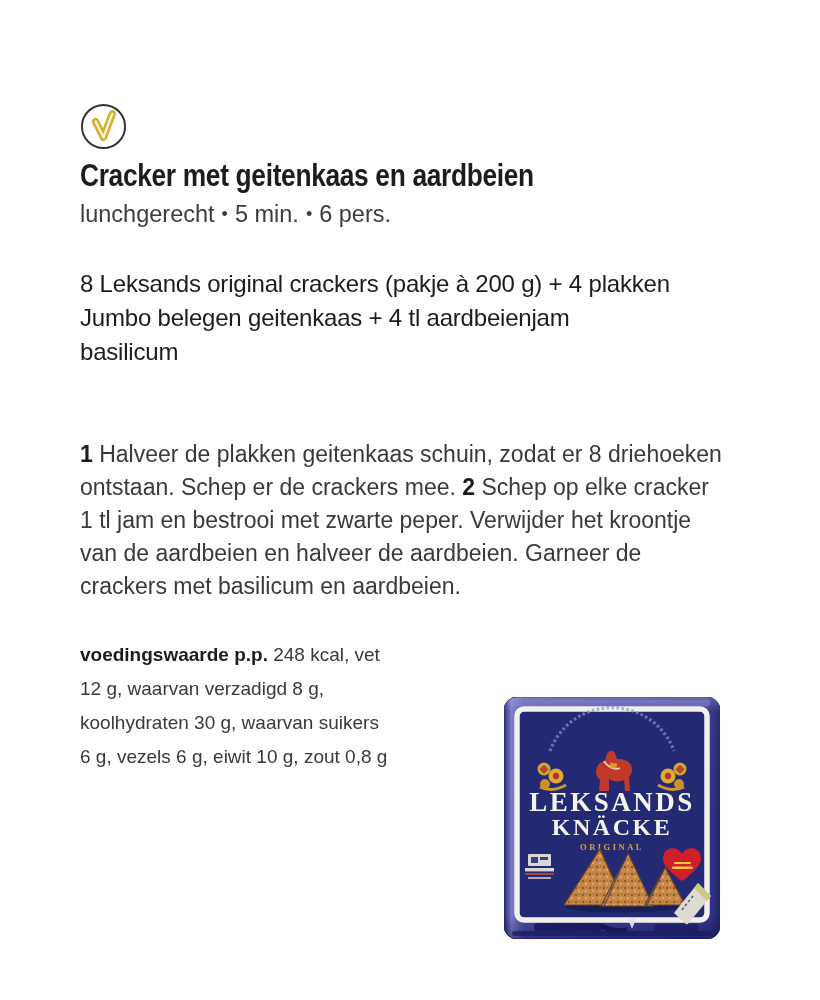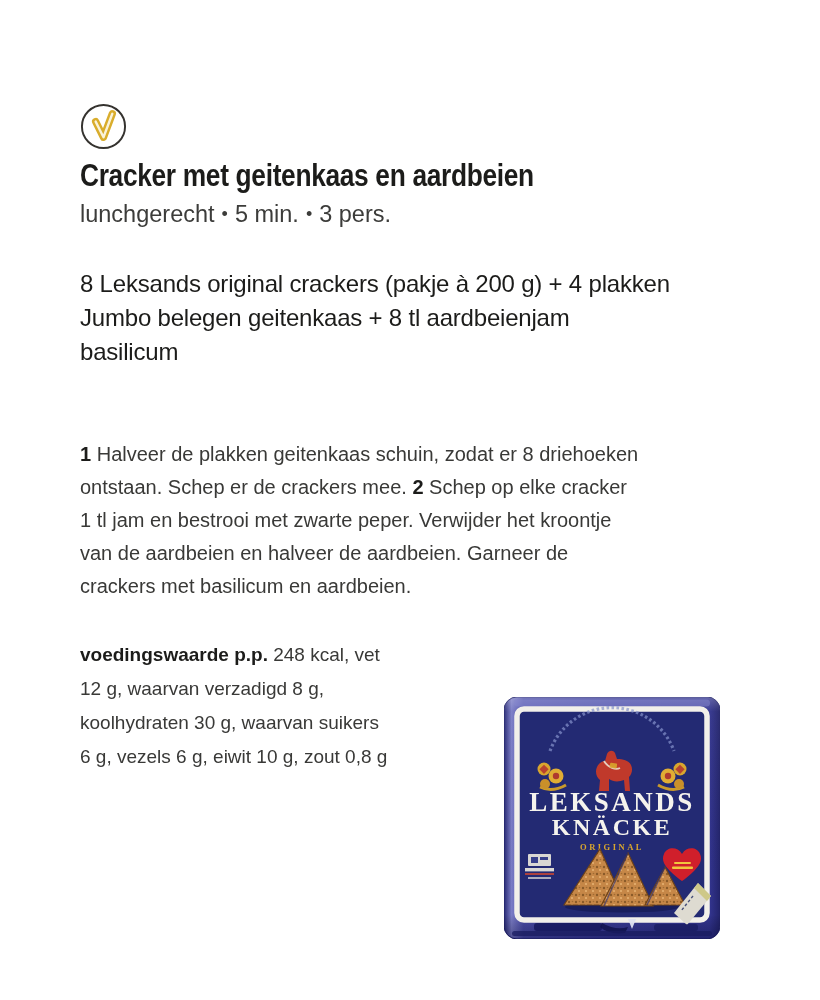--- a/index.html
+++ b/index.html
@@ -16,21 +16,21 @@
   }
   .meta{position:absolute;left:80px;top:184px;font-size:23.5px;color:#3c3c3a;white-space:nowrap;}
   .meta .dot{font-size:18px;margin:0 7px;vertical-align:2px;color:#3c3c3a;}
   .textblock .ln{white-space:nowrap;}
   .ingredients{
     position:absolute;left:80px;top:250px;
     font-size:24px;font-weight:400;line-height:34px;color:#1c1c1a;letter-spacing:-0.2px;
   }
   .instructions{
     position:absolute;left:80px;top:421px;
-    font-size:20px;font-weight:400;line-height:33px;color:#393937;
+    font-size:23px;font-weight:400;line-height:33px;color:#393937;
   }
   .nutrition{
     position:absolute;left:80px;top:621px;
     font-size:19px;font-weight:400;line-height:34px;color:#393937;
   }
   .textblock .b{font-weight:700;color:#1c1c1a;}
   .product{position:absolute;left:504px;top:680px;width:216px;height:294px;}
   .product svg{display:block;}
 </style>
 </head>
@@ -42,26 +42,26 @@
     <svg viewBox="0 0 50 50" width="49" height="49">
       <circle cx="25" cy="25" r="22" fill="#ffffff" stroke="#35332f" stroke-width="2"></circle>
       <path d="M17,20 L25,36 L34,12" fill="none" stroke="#d9ad2c" stroke-width="7.5" stroke-linecap="round" stroke-linejoin="round"></path>
       <path d="M17,20 L25,36 L34,12" fill="none" stroke="#faf3da" stroke-width="2.4" stroke-linecap="round" stroke-linejoin="round"></path>
     </svg>
   </div>
 
   <h1 class="title">Cracker met geitenkaas en aardbeien</h1>
 
   <div class="meta">
-    <span>lunchgerecht</span><span class="dot">•</span><span>5 min.</span><span class="dot">•</span><span>3 pers.</span>
+    <span>lunchgerecht</span><span class="dot">•</span><span>5 min.</span><span class="dot">•</span><span>6 pers.</span>
   </div>
 
   <div class="ingredients textblock">
       <div class="ln"><span>8 Leksands original crackers (pakje à 200 g) + 4 plakken</span></div>
-      <div class="ln"><span>Jumbo belegen geitenkaas + 8 tl aardbeienjam</span></div>
+      <div class="ln"><span>Jumbo belegen geitenkaas + 4 tl aardbeienjam</span></div>
       <div class="ln"><span>basilicum</span></div>
     </div>
 
   <div class="instructions textblock">
       <div class="ln"><span class="b">1</span><span> Halveer de plakken geitenkaas schuin, zodat er 8 driehoeken</span></div>
       <div class="ln"><span>ontstaan. Schep er de crackers mee. </span><span class="b">2</span><span> Schep op elke cracker</span></div>
       <div class="ln"><span>1 tl jam en bestrooi met zwarte peper. Verwijder het kroontje</span></div>
       <div class="ln"><span>van de aardbeien en halveer de aardbeien. Garneer de</span></div>
       <div class="ln"><span>crackers met basilicum en aardbeien.</span></div>
     </div>

